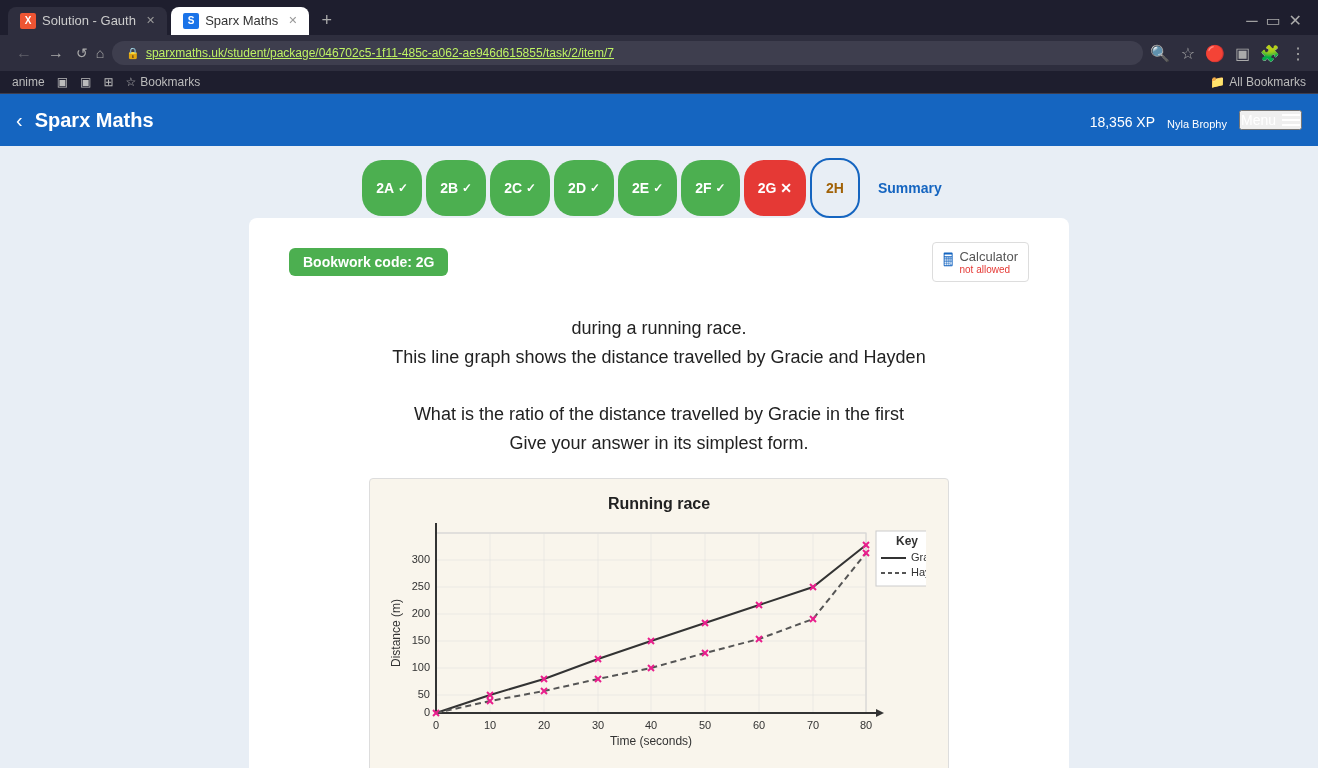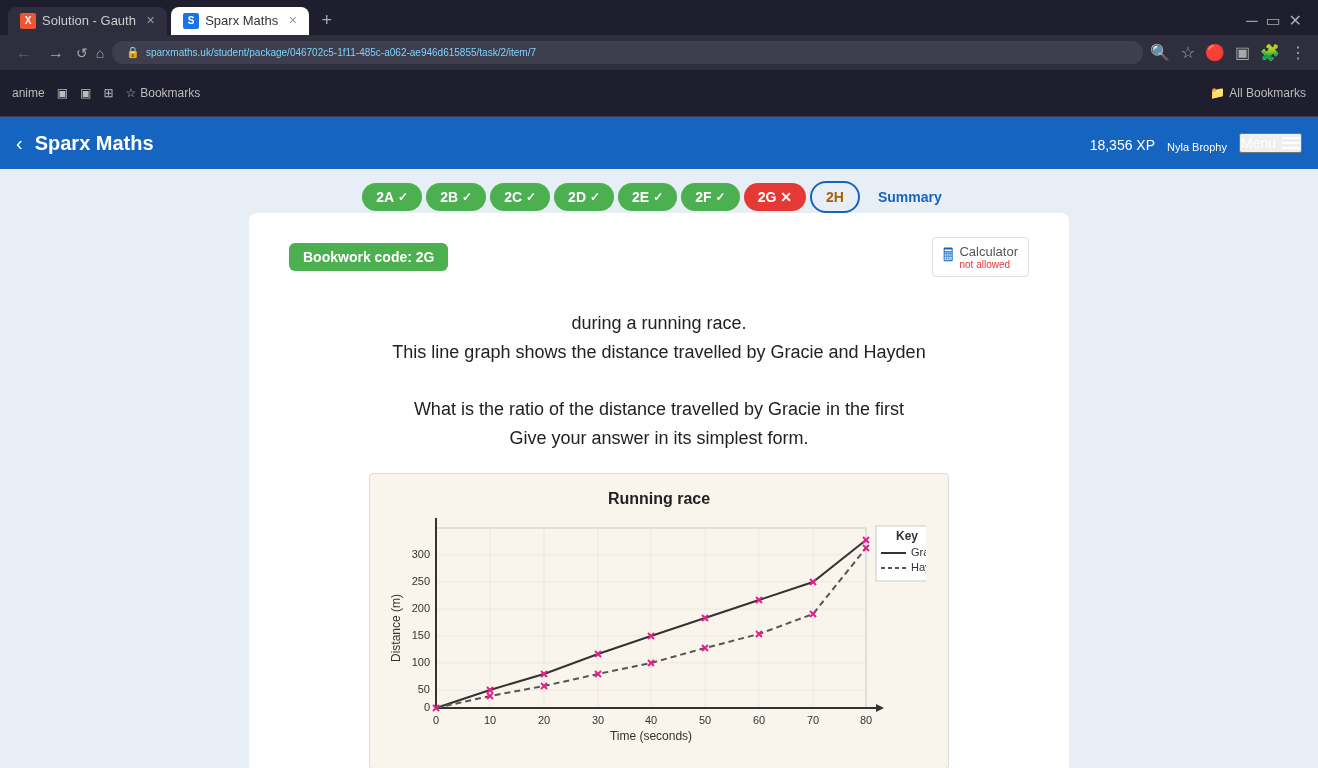--- a/index.html
+++ b/index.html
@@ -18,41 +18,41 @@
     .window-controls { margin-left: auto; display: flex; gap: 8px; align-items: center; padding-right: 8px; }
     .wc-btn { color: #aaa; font-size: 16px; cursor: pointer; }
 
     .nav-bar { background: #2e2e3e; display: flex; align-items: center; padding: 6px 12px; gap: 8px; }
     .nav-arrow { color: #aaa; font-size: 16px; cursor: pointer; padding: 2px 4px; }
     .nav-arrow.disabled { opacity: 0.4; }
     .refresh-btn { color: #aaa; font-size: 14px; cursor: pointer; }
     .home-btn { color: #aaa; font-size: 14px; cursor: pointer; }
     .address-bar { flex: 1; background: #3e3e4e; border-radius: 20px; padding: 5px 14px; color: #ddd; font-size: 13px; display: flex; align-items: center; gap: 6px; }
     .address-bar .lock-icon { color: #aaa; font-size: 11px; }
-    .address-text { font-size: 10px; color: #7dd3fc; }
+    .address-text { font-size: 12px; color: #bef264; text-decoration: underline; }
     .nav-actions { display: flex; gap: 10px; align-items: center; }
     .nav-icon { color: #aaa; font-size: 16px; cursor: pointer; }
 
-    .bookmarks-bar { background: #1e1e2e; padding: 16px 12px; display: flex; align-items: center; gap: 12px; border-bottom: 1px solid #3e3e4e; }
+    .bookmarks-bar { background: #1e1e2e; padding: 4px 12px; display: flex; align-items: center; gap: 12px; border-bottom: 1px solid #3e3e4e; }
     .bookmark-item { color: #bbb; font-size: 12px; cursor: pointer; display: flex; align-items: center; gap: 4px; }
 
     
     .app-header { background: #1565c0; display: flex; align-items: center; padding: 0 16px; height: 52px; }
     .back-btn { color: white; font-size: 20px; cursor: pointer; margin-right: 12px; }
     .app-logo { color: white; font-size: 20px; font-weight: bold; }
     .header-right { margin-left: auto; display: flex; align-items: flex-end; gap: 12px; }
     .xp-badge { color: white; font-size: 14px; }
     .username { color: white; font-size: 11px; }
     .menu-btn { color: white; font-size: 14px; cursor: pointer; display: flex; align-items: center; gap: 6px; }
     .hamburger { display: flex; flex-direction: column; gap: 3px; }
     .hamburger span { width: 18px; height: 2px; background: white; display: block; }
 
     
     .task-tabs { display: flex; align-items: center; justify-content: center; padding: 12px 0 0; background: #e8eef5; gap: 4px; flex-wrap: wrap; }
-    .task-tab { padding: 6px 14px; border-radius: 20px; font-size: 14px; font-weight: 600; cursor: pointer; border: none; display: flex; align-items: center; gap: 4px; }
+    .task-tab { padding: 20px 14px; border-radius: 20px; font-size: 14px; font-weight: 600; cursor: pointer; border: none; display: flex; align-items: center; gap: 4px; }
     .task-tab.completed { background: #4caf50; color: white; }
     .task-tab.active-wrong { background: #e53935; color: white; }
     .task-tab.upcoming { background: transparent; color: #a16207; border: 2px solid #1565c0; }
     .task-tab.summary { background: transparent; color: #1565c0; font-weight: 700; border: none; }
     .check-mark { font-size: 12px; }
     .x-mark { font-size: 14px; font-weight: bold; }
 
     
     .main-content { background: #e8eef5; padding: 0 20px 20px; display: flex; justify-content: center; }
     .content-card { background: white; border-radius: 8px; max-width: 820px; width: 100%; padding: 24px 40px; margin-top: 0; }

